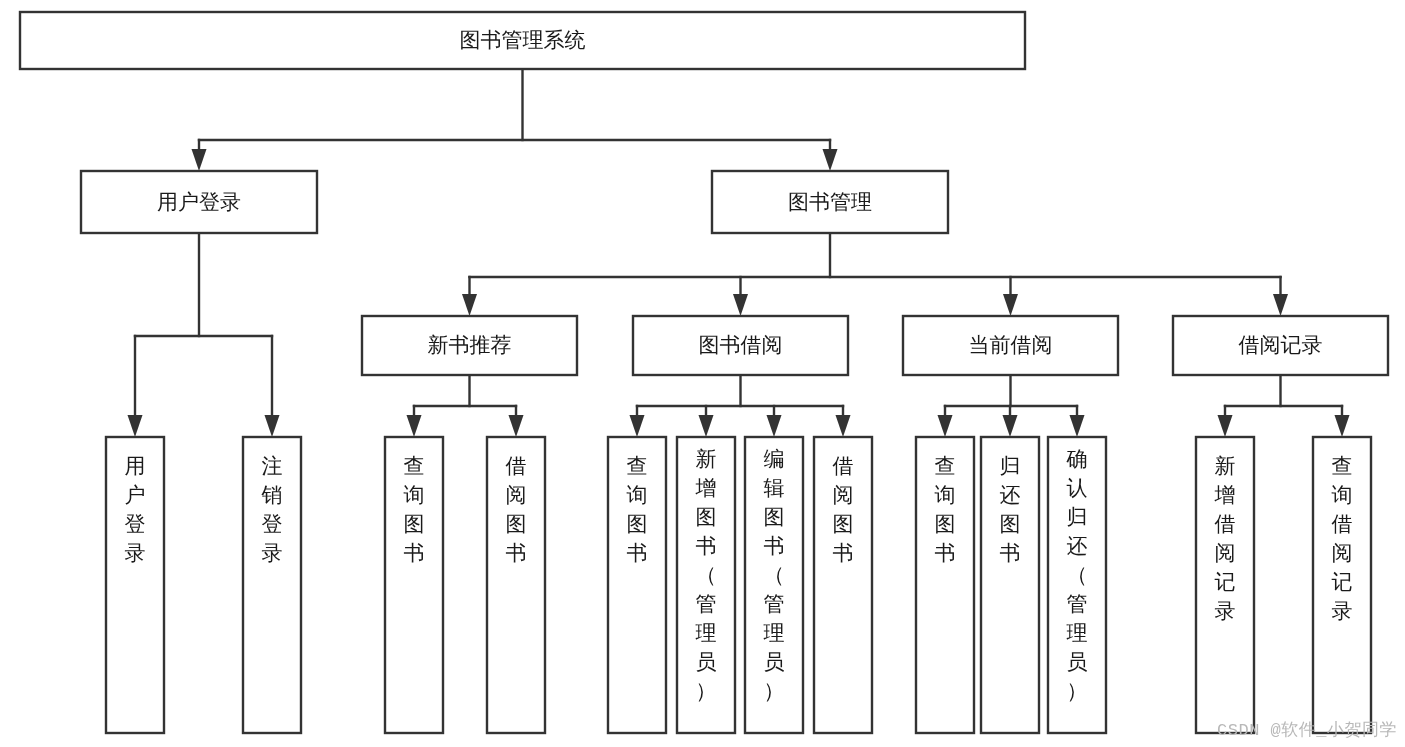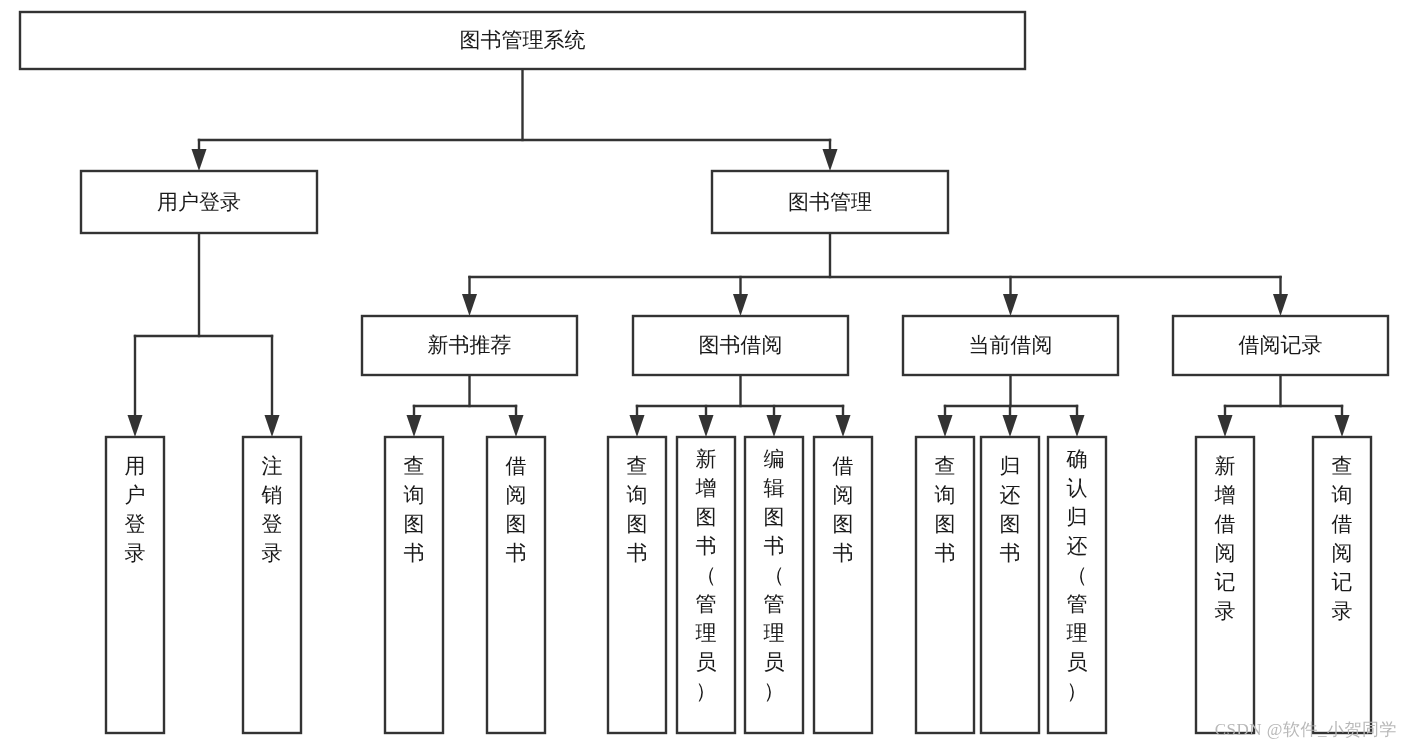--- a/index.html
+++ b/index.html
@@ -52,21 +52,21 @@
   .node-label-v {
     font-family: "Liberation Sans", "DejaVu Sans", sans-serif;
     font-size: 21px;
     fill: #1a1a1a;
     text-anchor: middle;
   }
   .watermark {
     position: absolute;
     right: 8px;
     bottom: 6px;
-    font-family: Liberation Serif, serif;
+    font-family: Liberation Mono, monospace;
     font-size: 17px;
     color: #b8b8b8;
     letter-spacing: 0.5px;
     white-space: nowrap;
     pointer-events: none;
     user-select: none;
   }
 </style>
 </head>
 <body>

